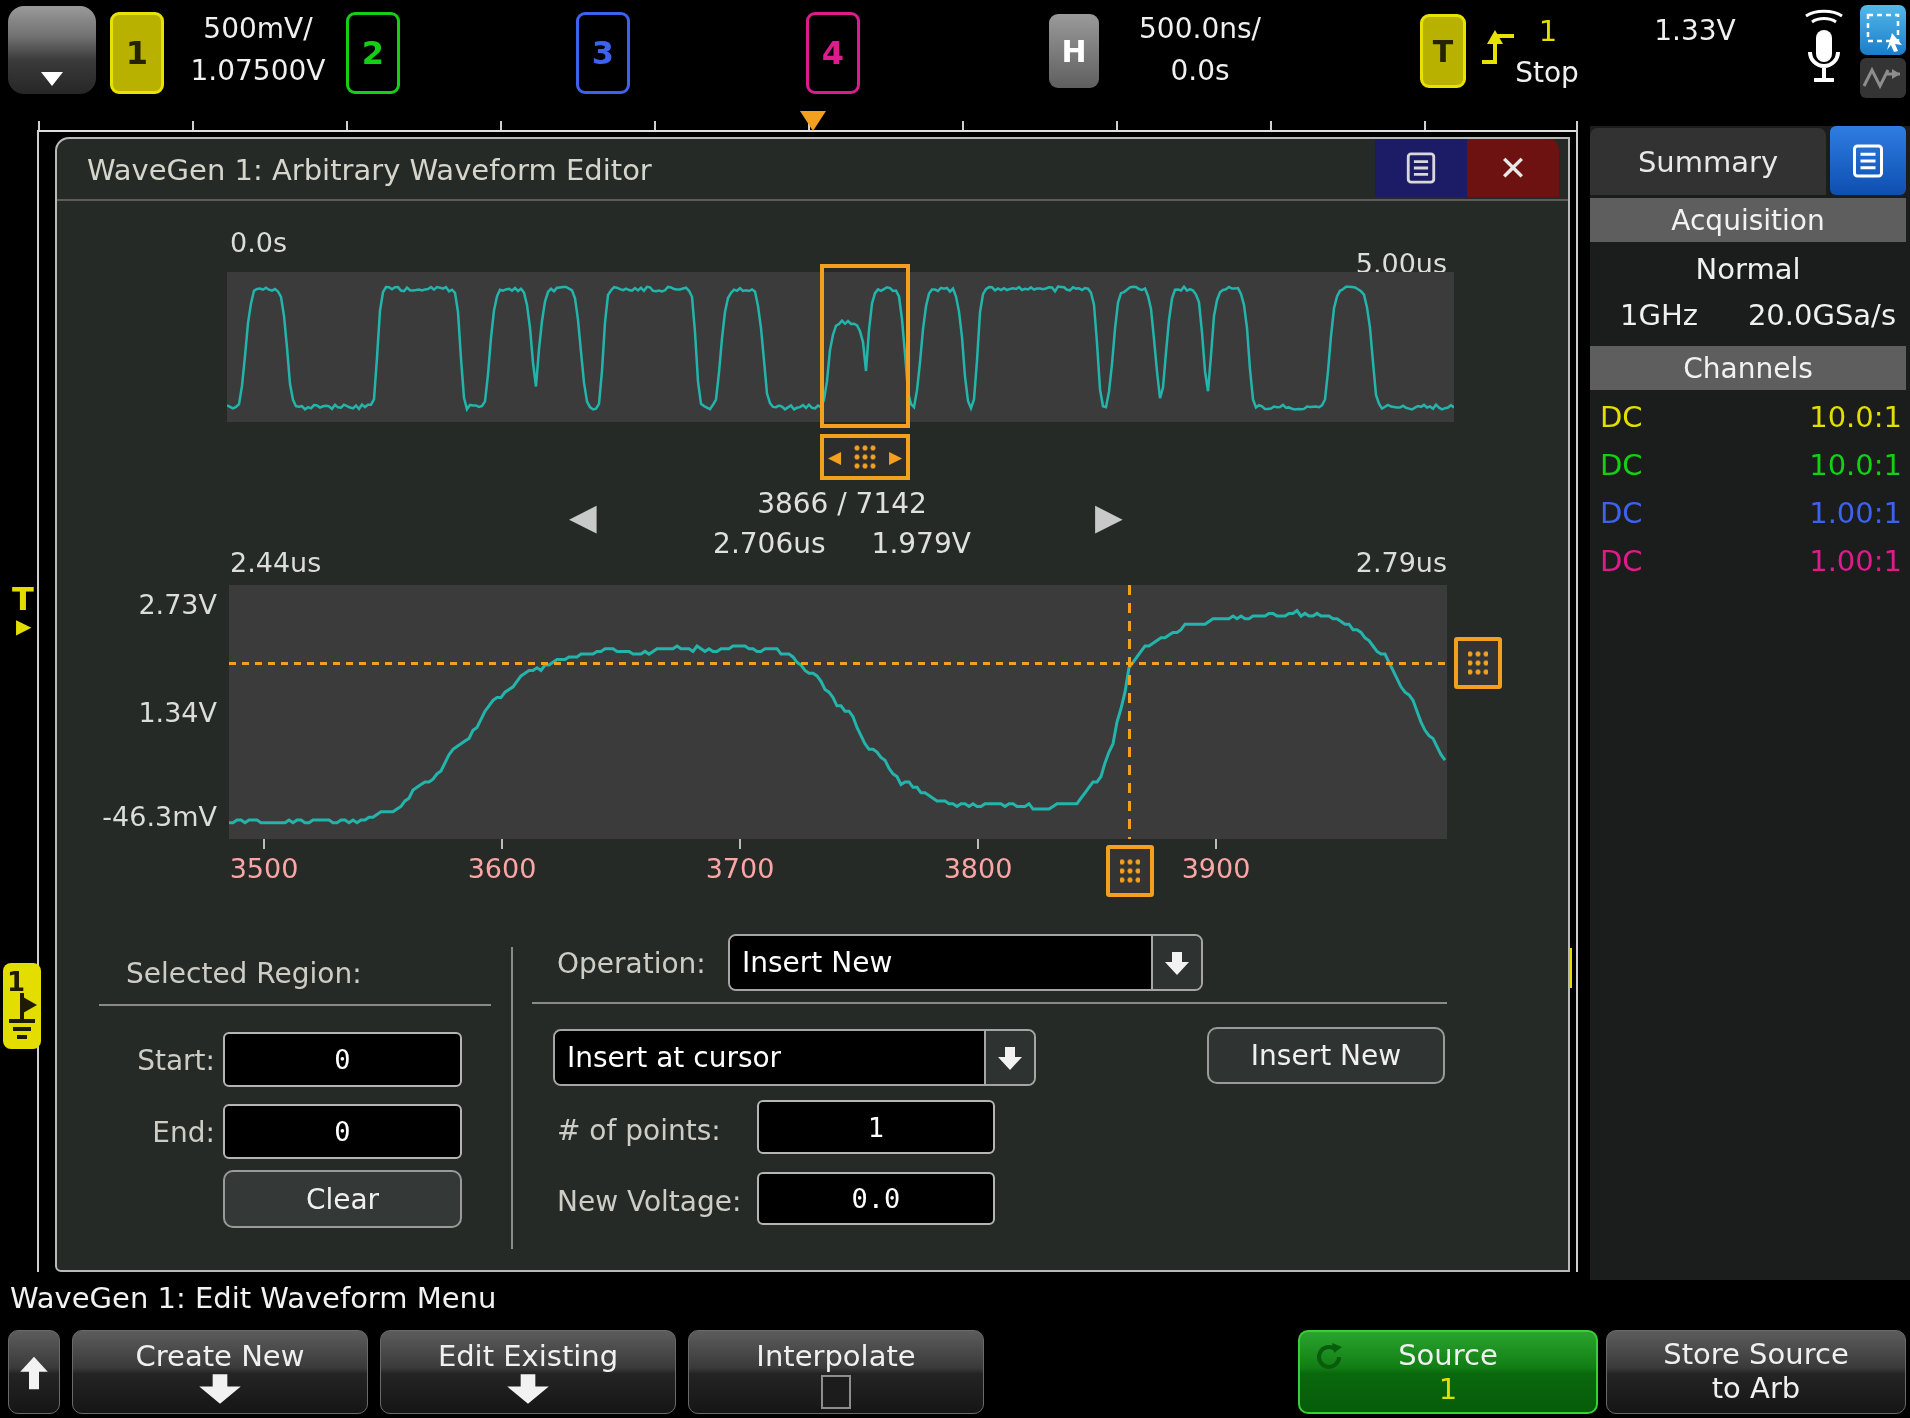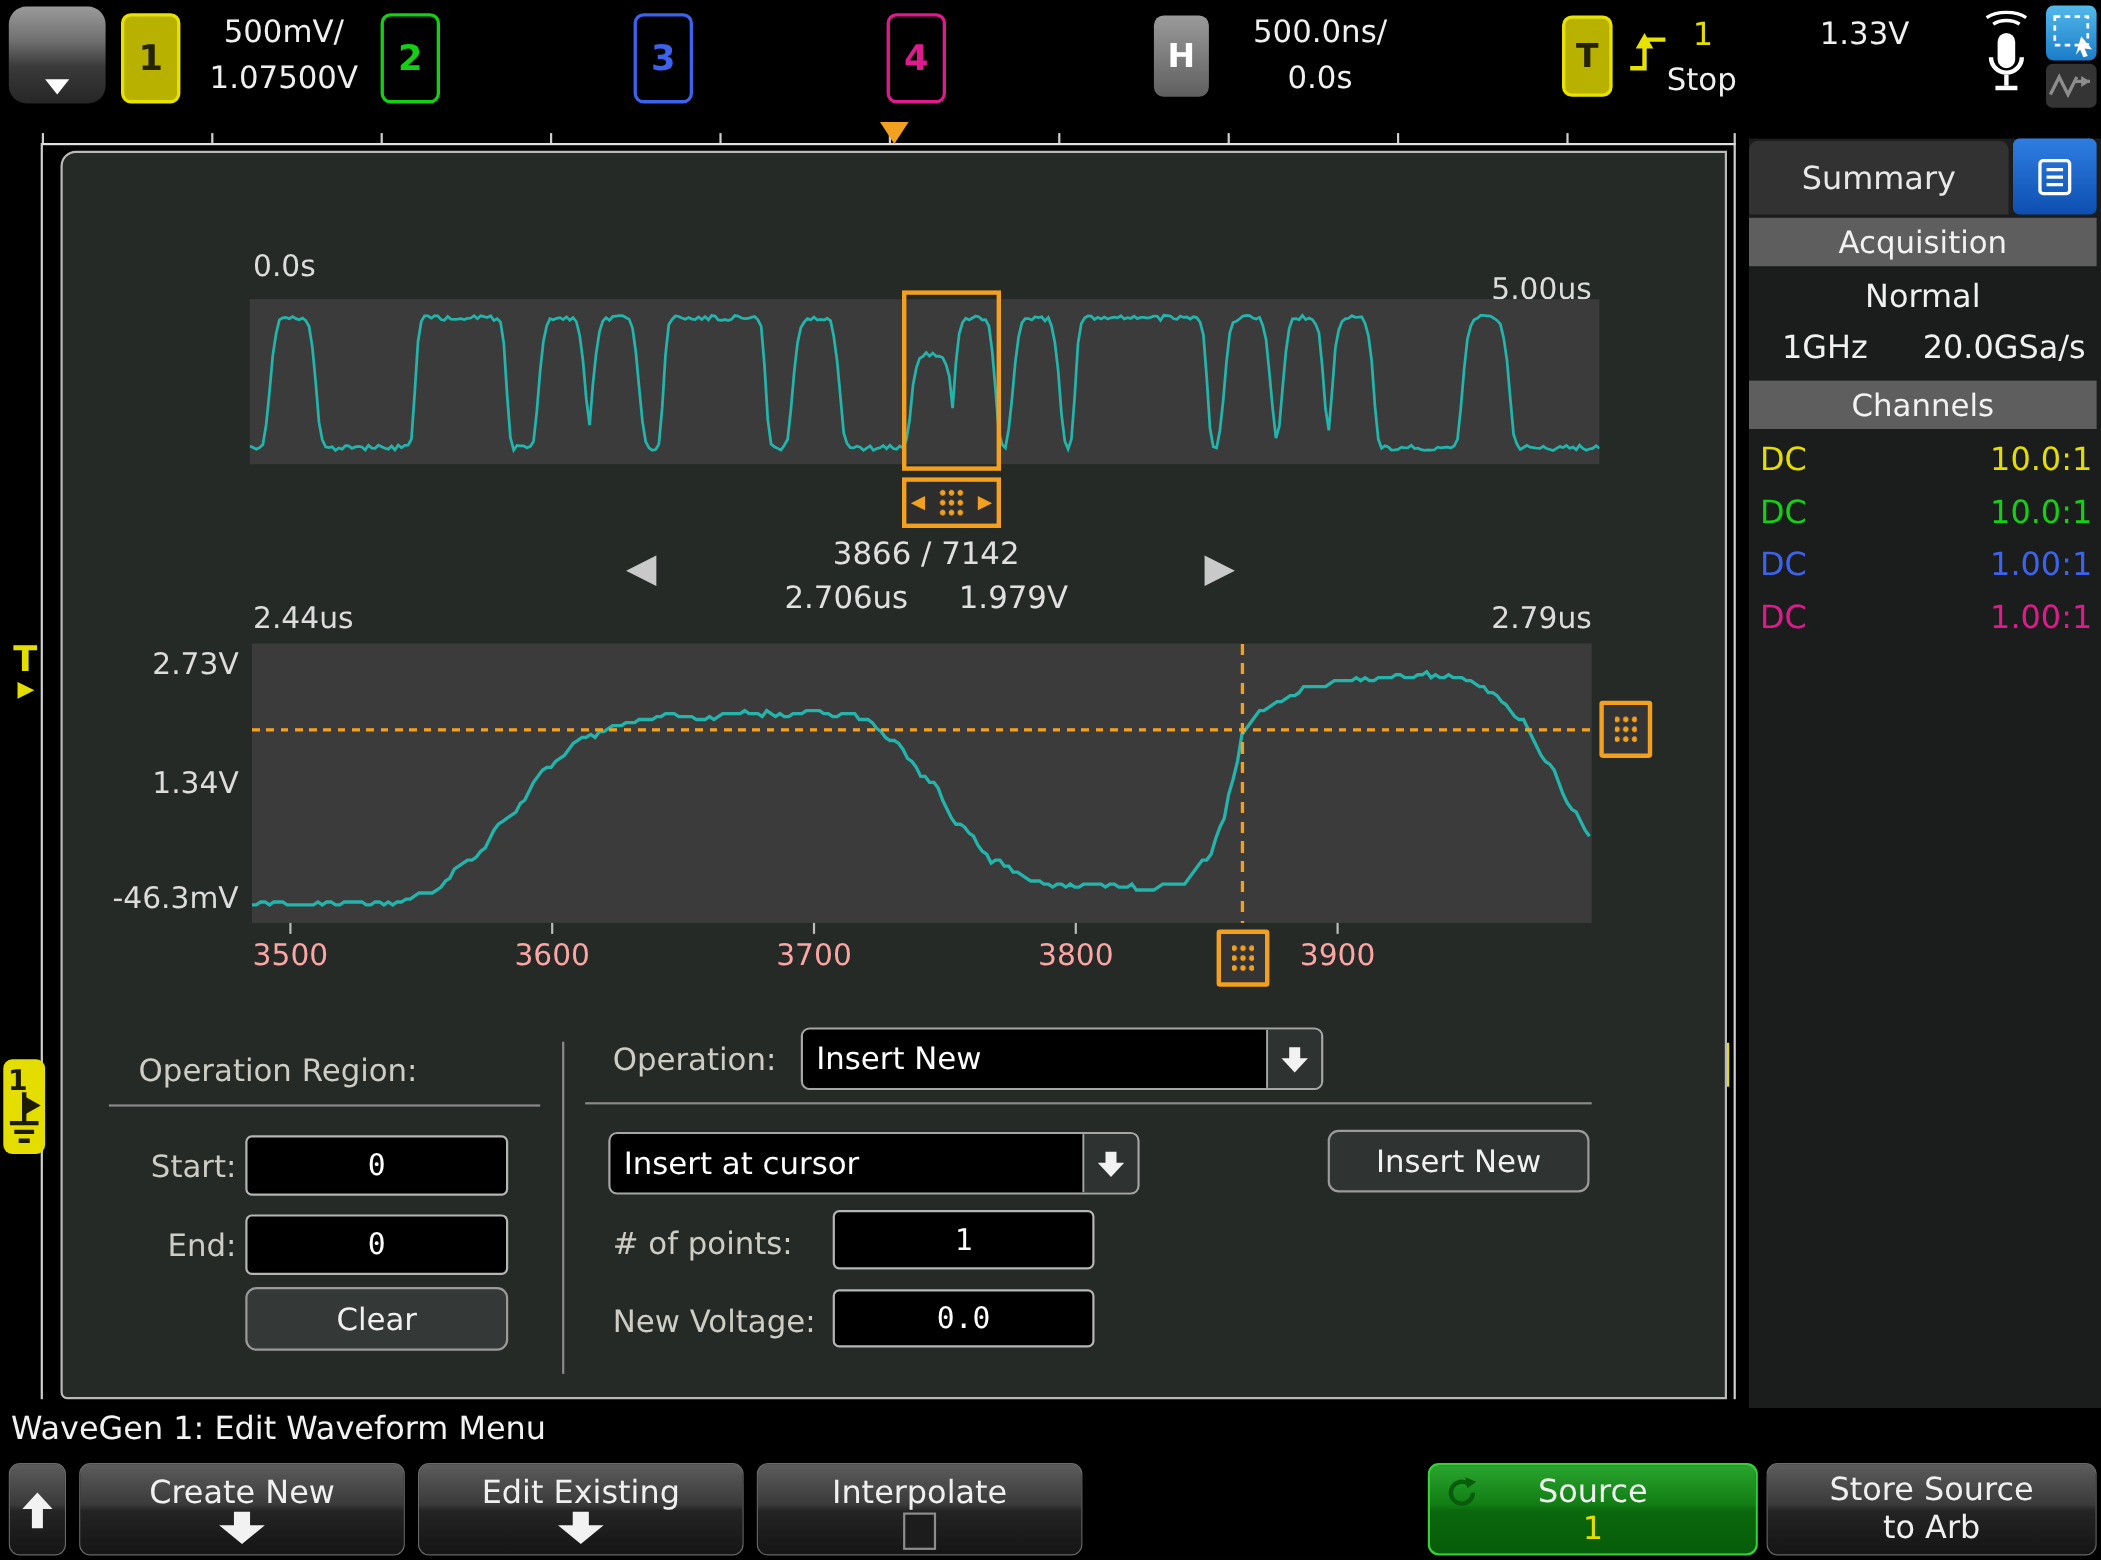--- a/index.html
+++ b/index.html
@@ -182,20 +182,32 @@
     <line x1="19" y1="30" x2="19" y2="56" stroke="#1e1c00" stroke-width="4"></line>
     <polygon points="20,34 34,42 20,50" fill="#1e1c00"></polygon>
     <line x1="6" y1="58" x2="32" y2="58" stroke="#1e1c00" stroke-width="4"></line>
     <line x1="10" y1="66" x2="28" y2="66" stroke="#1e1c00" stroke-width="4"></line>
     <line x1="14" y1="74" x2="24" y2="74" stroke="#1e1c00" stroke-width="4"></line>
   </svg>
 </div>
 <div class="abs" style="left:1552px;top:948px;width:20px;height:40px;background:#e3de00;border-radius:4px 0 0 4px;"></div>
 
 <div class="abs dialog">
+  <div class="titlebar">
+    <div class="dlg-title">WaveGen 1: Arbitrary Waveform Editor</div>
+    <div class="dlg-menu">
+      <svg width="34" height="36" viewBox="0 0 24 24">
+        <rect x="3" y="2" width="18" height="20" rx="2" fill="none" stroke="#d8d8d8" stroke-width="2"></rect>
+        <path d="M7 7.5h10M7 12h10M7 16.5h10" stroke="#d8d8d8" stroke-width="2"></path>
+      </svg>
+    </div>
+    <div class="dlg-close">
+      <span>✕</span>
+    </div>
+  </div>
 
   <div class="abs wavlabel" style="left:173px;top:88px;">0.0s</div>
   <div class="abs wavlabel" style="left:1190px;top:88px;width:200px;text-align:right;margin-top:21px;">5.00us</div>
   <div class="abs strip">
     <svg id="ov-svg" width="1227" height="150" viewBox="0 0 1227 150" preserveAspectRatio="none">
       <polyline id="ov-line" fill="none" stroke="#23b5ac" stroke-width="2.5" points="0,133.4 3,134.8 6,136.3 9,135.0 12,132.1 15,113.9 18,84.2 21,51.1 24,31.4 27,18.7 30,16.9 33,16.6 36,17.7 39,15.8 42,17.7 45,18.6 48,17.1 51,19.5 54,24.8 57,44.0 60,75.6 63,112.0 66,127.8 69,134.2 72,134.8 75,134.2 78,137.4 81,135.2 84,136.3 87,133.1 90,133.4 93,135.6 96,134.3 99,133.8 102,134.3 105,137.0 108,132.8 111,135.4 114,135.6 117,132.7 120,134.1 123,135.5 126,136.3 129,133.5 132,137.0 135,132.6 138,135.1 141,132.8 144,132.7 147,127.3 150,85.6 153,38.7 156,20.2 159,15.1 162,15.2 165,17.2 168,15.2 171,15.1 174,18.5 177,19.2 180,15.6 183,18.2 186,18.4 189,18.1 192,17.6 195,18.5 198,17.4 201,17.1 204,15.0 207,17.7 210,15.1 213,15.8 216,16.6 219,15.1 222,19.4 225,17.7 228,20.8 231,40.0 234,86.8 237,125.8 240,137.2 243,132.9 246,133.4 249,133.4 252,135.0 255,133.9 258,129.4 261,102.3 264,65.8 267,38.4 270,24.3 273,17.8 276,18.7 279,17.4 282,16.8 285,18.6 288,16.0 291,19.0 294,16.7 297,20.5 300,32.9 303,56.0 306,90.9 309,114.5 312,77.2 315,49.1 318,29.5 321,20.0 324,16.7 327,19.2 330,15.8 333,15.4 336,15.0 339,15.0 342,16.6 345,18.3 348,26.2 351,47.8 354,79.9 357,110.7 360,129.6 363,135.1 366,137.4 369,136.7 372,131.8 375,98.8 378,50.6 381,23.0 384,18.4 387,15.2 390,15.7 393,17.1 396,18.2 399,16.7 402,18.1 405,18.6 408,16.1 411,18.4 414,15.8 417,18.8 420,14.8 423,15.3 426,18.8 429,19.3 432,18.5 435,19.4 438,18.3 441,14.9 444,15.4 447,17.1 450,17.6 453,17.5 456,16.5 459,15.7 462,18.8 465,24.8 468,60.2 471,109.5 474,131.8 477,134.1 480,135.6 483,137.1 486,132.8 489,127.5 492,100.5 495,66.3 498,40.0 501,26.0 504,20.9 507,17.7 510,18.8 513,16.2 516,18.9 519,18.3 522,19.0 525,17.5 528,19.5 531,33.9 534,56.1 537,88.4 540,121.6 543,131.1 546,134.9 549,135.2 552,133.6 555,134.6 558,137.4 561,135.4 564,133.4 567,137.4 570,135.8 573,135.1 576,133.1 579,135.9 582,132.7 585,135.8 588,136.4 591,133.5 594,135.2 597,127.6 600,109.2 603,78.1 606,62.7 609,53.8 612,52.0 615,48.6 618,51.8 621,49.0 624,51.9 627,51.7 630,53.3 633,59.3 636,70.1 639,99.0 642,58.2 645,31.5 648,21.2 651,17.4 654,18.9 657,17.1 660,15.3 663,16.1 666,18.9 669,18.6 672,24.5 675,47.3 678,81.9 681,120.0 684,132.1 687,135.1 690,118.2 693,90.3 696,57.4 699,34.3 702,21.6 705,17.6 708,17.6 711,18.9 714,15.9 717,16.8 720,16.0 723,19.7 726,16.6 729,24.5 732,39.6 735,65.2 738,104.6 741,129.0 744,136.3 747,127.4 750,88.6 753,40.3 756,22.2 759,17.1 762,15.1 765,15.3 768,18.4 771,16.5 774,18.0 777,16.2 780,18.0 783,16.9 786,16.3 789,17.0 792,15.1 795,18.0 798,16.8 801,17.5 804,15.4 807,17.7 810,16.6 813,16.5 816,17.2 819,16.5 822,15.3 825,15.5 828,19.3 831,14.6 834,14.9 837,15.3 840,17.8 843,18.3 846,15.3 849,16.6 852,16.2 855,18.0 858,16.0 861,16.7 864,20.8 867,32.6 870,71.0 873,117.4 876,134.2 879,135.2 882,119.5 885,92.1 888,56.9 891,30.5 894,21.2 897,20.1 900,17.8 903,15.3 906,14.7 909,15.0 912,17.1 915,18.0 918,16.5 921,24.0 924,36.9 927,67.2 930,99.7 933,126.2 936,115.5 939,80.7 942,48.0 945,26.6 948,17.8 951,17.6 954,18.5 957,14.7 960,18.6 963,17.2 966,18.5 969,22.6 972,30.3 975,60.7 978,99.4 981,119.2 984,83.5 987,44.0 990,28.2 993,20.3 996,17.9 999,17.3 1002,15.0 1005,16.5 1008,16.4 1011,16.1 1014,22.0 1017,33.1 1020,56.1 1023,97.5 1026,127.4 1029,135.5 1032,133.2 1035,134.3 1038,137.1 1041,137.0 1044,136.5 1047,134.5 1050,135.2 1053,135.0 1056,132.8 1059,135.8 1062,135.4 1065,136.8 1068,137.4 1071,137.0 1074,137.2 1077,136.9 1080,134.6 1083,135.1 1086,134.8 1089,134.5 1092,135.2 1095,133.3 1098,127.5 1101,99.3 1104,64.0 1107,36.3 1110,24.5 1113,18.8 1116,17.3 1119,14.7 1122,14.8 1125,15.1 1128,15.4 1131,17.3 1134,19.3 1137,22.7 1140,35.4 1143,55.8 1146,90.4 1149,122.9 1152,131.7 1155,136.6 1158,134.8 1161,132.9 1164,134.5 1167,134.9 1170,135.5 1173,135.6 1176,133.7 1179,135.8 1182,136.6 1185,137.5 1188,135.6 1191,134.0 1194,134.9 1197,132.9 1200,135.5 1203,134.5 1206,136.8 1209,132.7 1212,135.7 1215,137.3 1218,136.2 1221,135.6 1224,133.2 1227,135.6"></polyline>
     </svg>
   </div>
   <div class="abs sel-box"></div>
   <div class="abs sel-handle">
@@ -237,21 +249,21 @@
   <div class="abs tick" style="left:444px;"></div>
   <div class="abs tick" style="left:682px;"></div>
   <div class="abs tick" style="left:920px;"></div>
   <div class="abs tick" style="left:1158px;"></div>
   <div class="abs xlab" style="left:142px;">3500</div>
   <div class="abs xlab" style="left:380px;">3600</div>
   <div class="abs xlab" style="left:618px;">3700</div>
   <div class="abs xlab" style="left:856px;">3800</div>
   <div class="abs xlab" style="left:1094px;">3900</div>
 
-  <div class="abs ctl-label" style="left:69px;top:818px;">Operation Region:</div>
+  <div class="abs ctl-label" style="left:69px;top:818px;">Selected Region:</div>
   <div class="abs hdiv" style="left:42px;top:865px;width:392px;"></div>
   <div class="abs vdiv" style="left:454px;top:808px;height:302px;"></div>
 
   <div class="abs ctl-label" style="left:40px;top:905px;width:118px;text-align:right;">Start:</div>
   <div class="abs field" style="left:166px;top:893px;width:239px;height:55px;">0</div>
   <div class="abs ctl-label" style="left:40px;top:977px;width:118px;text-align:right;">End:</div>
   <div class="abs field" style="left:166px;top:965px;width:239px;height:55px;">0</div>
   <div class="abs gbtn" style="left:166px;top:1031px;width:239px;height:58px;">Clear</div>
 
   <div class="abs ctl-label" style="left:500px;top:808px;">Operation:</div>

